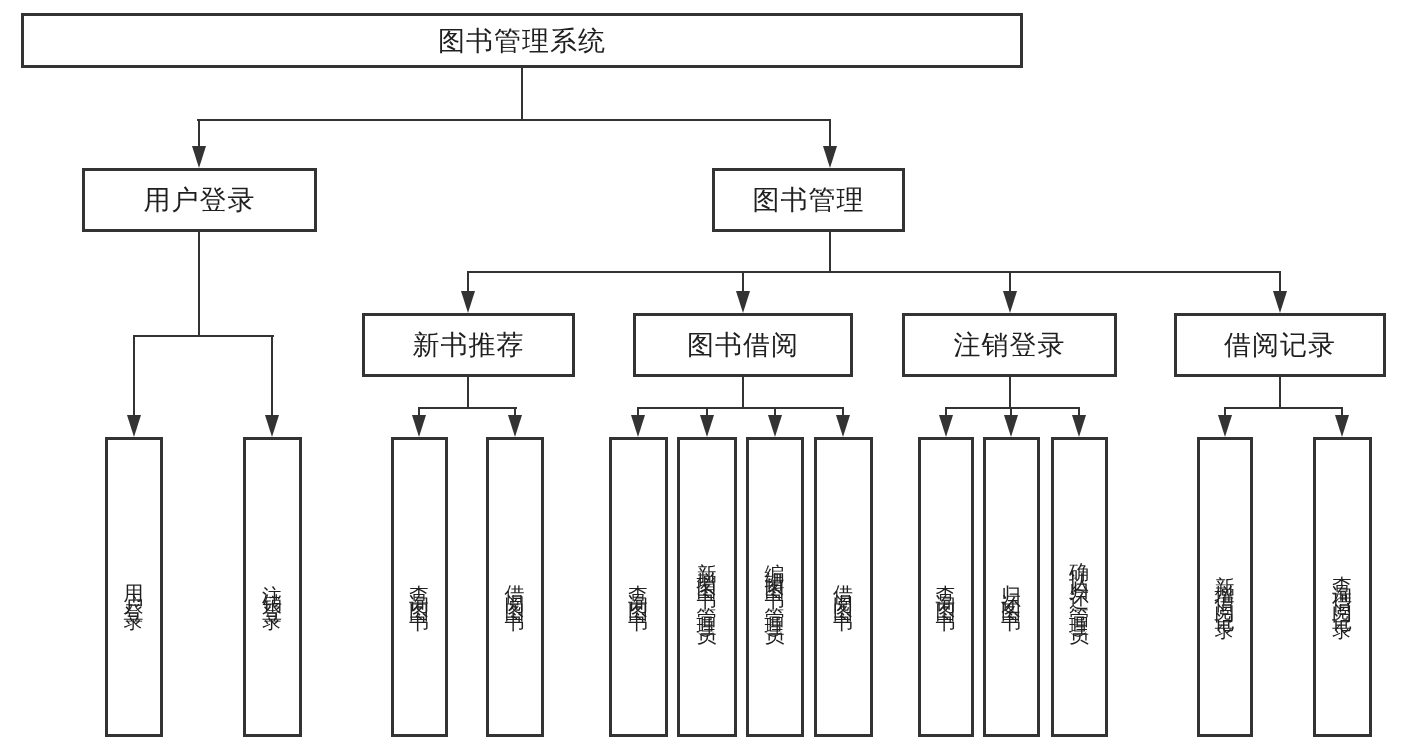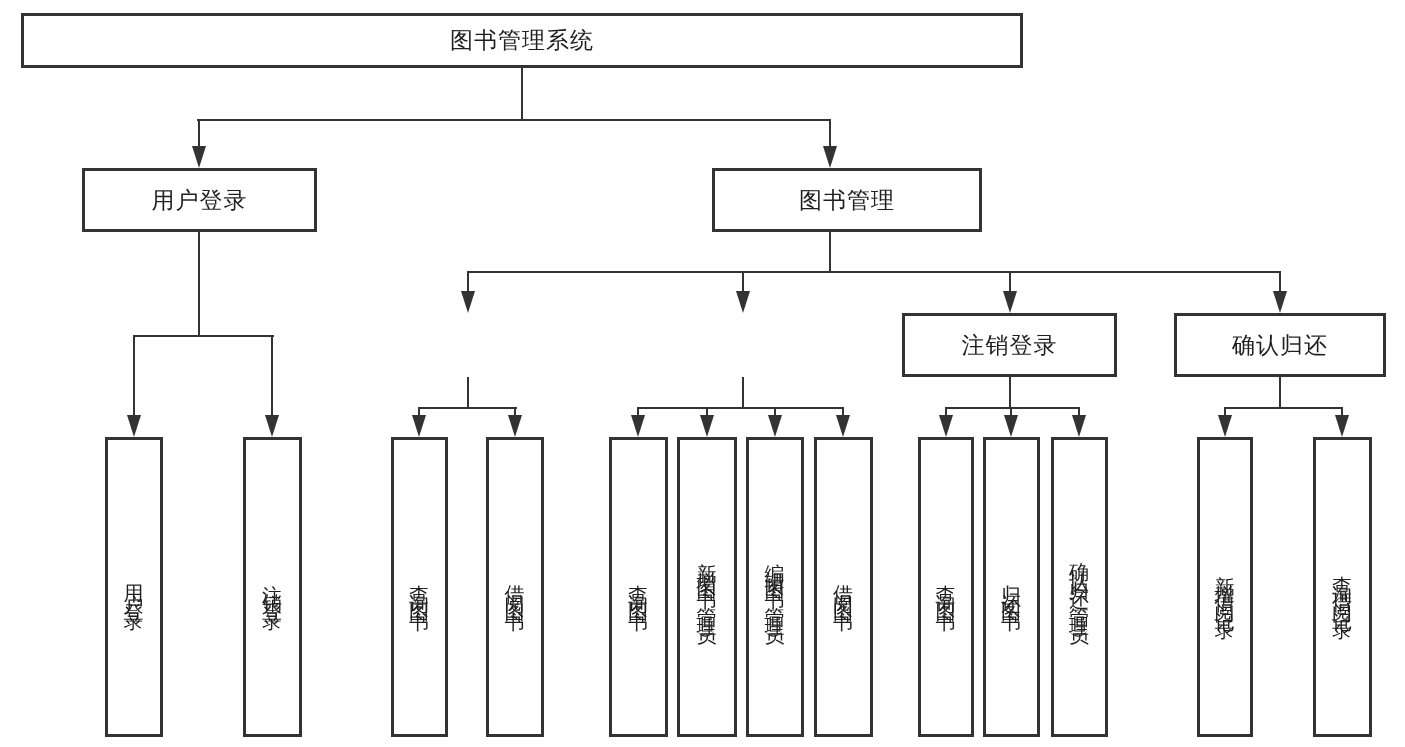--- a/index.html
+++ b/index.html
@@ -21,21 +21,21 @@
   .hl{position:absolute;height:2px;background:var(--line);z-index:1;}
   .box{
     position:absolute;
     background:var(--box-fill);
     border:3px solid var(--box-border);
     box-sizing:border-box;
     display:flex;align-items:center;justify-content:center;
     z-index:2;
   }
   .lbl{
-    font-size:23px;color:var(--text);letter-spacing:1px;white-space:nowrap;
+    font-size:27px;color:var(--text);letter-spacing:1px;white-space:nowrap;
   }
   .vtext{
     writing-mode:vertical-rl;
     text-orientation:mixed;
     font-size:20px;color:var(--text);
     letter-spacing:9px;line-height:1.1;
   }
   .arrow{
     position:absolute;width:0;height:0;
     border-left:7px solid transparent;
@@ -114,29 +114,35 @@
   <div class="vl" style="left:1341px;top:407px;height:11px"></div>
   <div class="arrow" style="left:1335px;top:415px"></div>
 
   <div class="box" style="left:21px;top:13px;width:1002px;height:55px">
     <span class="lbl">图书管理系统</span>
   </div>
 
   <div class="box" style="left:82px;top:168px;width:235px;height:64px">
     <span class="lbl">用户登录</span>
   </div>
-  <div class="box" style="left:712px;top:168px;width:270px;height:64px">
+  <div class="box" style="left:712px;top:168px;width:193px;height:64px">
     <span class="lbl">图书管理</span>
   </div>
 
+  <div class="box" style="left:362px;top:313px;width:213px;height:64px">
+    <span class="lbl">新书推荐</span>
+  </div>
+  <div class="box" style="left:633px;top:313px;width:220px;height:64px">
+    <span class="lbl">图书借阅</span>
+  </div>
   <div class="box" style="left:902px;top:313px;width:215px;height:64px">
     <span class="lbl">注销登录</span>
   </div>
   <div class="box" style="left:1174px;top:313px;width:212px;height:64px">
-    <span class="lbl">确认归还</span>
+    <span class="lbl">借阅记录</span>
   </div>
 
   <div class="box" style="left:105px;top:437px;width:58px;height:300px">
     <span class="vtext">用户登录</span>
   </div>
   <div class="box" style="left:243px;top:437px;width:59px;height:300px">
     <span class="vtext">注销登录</span>
   </div>
 
   <div class="box" style="left:391px;top:437px;width:57px;height:300px">

